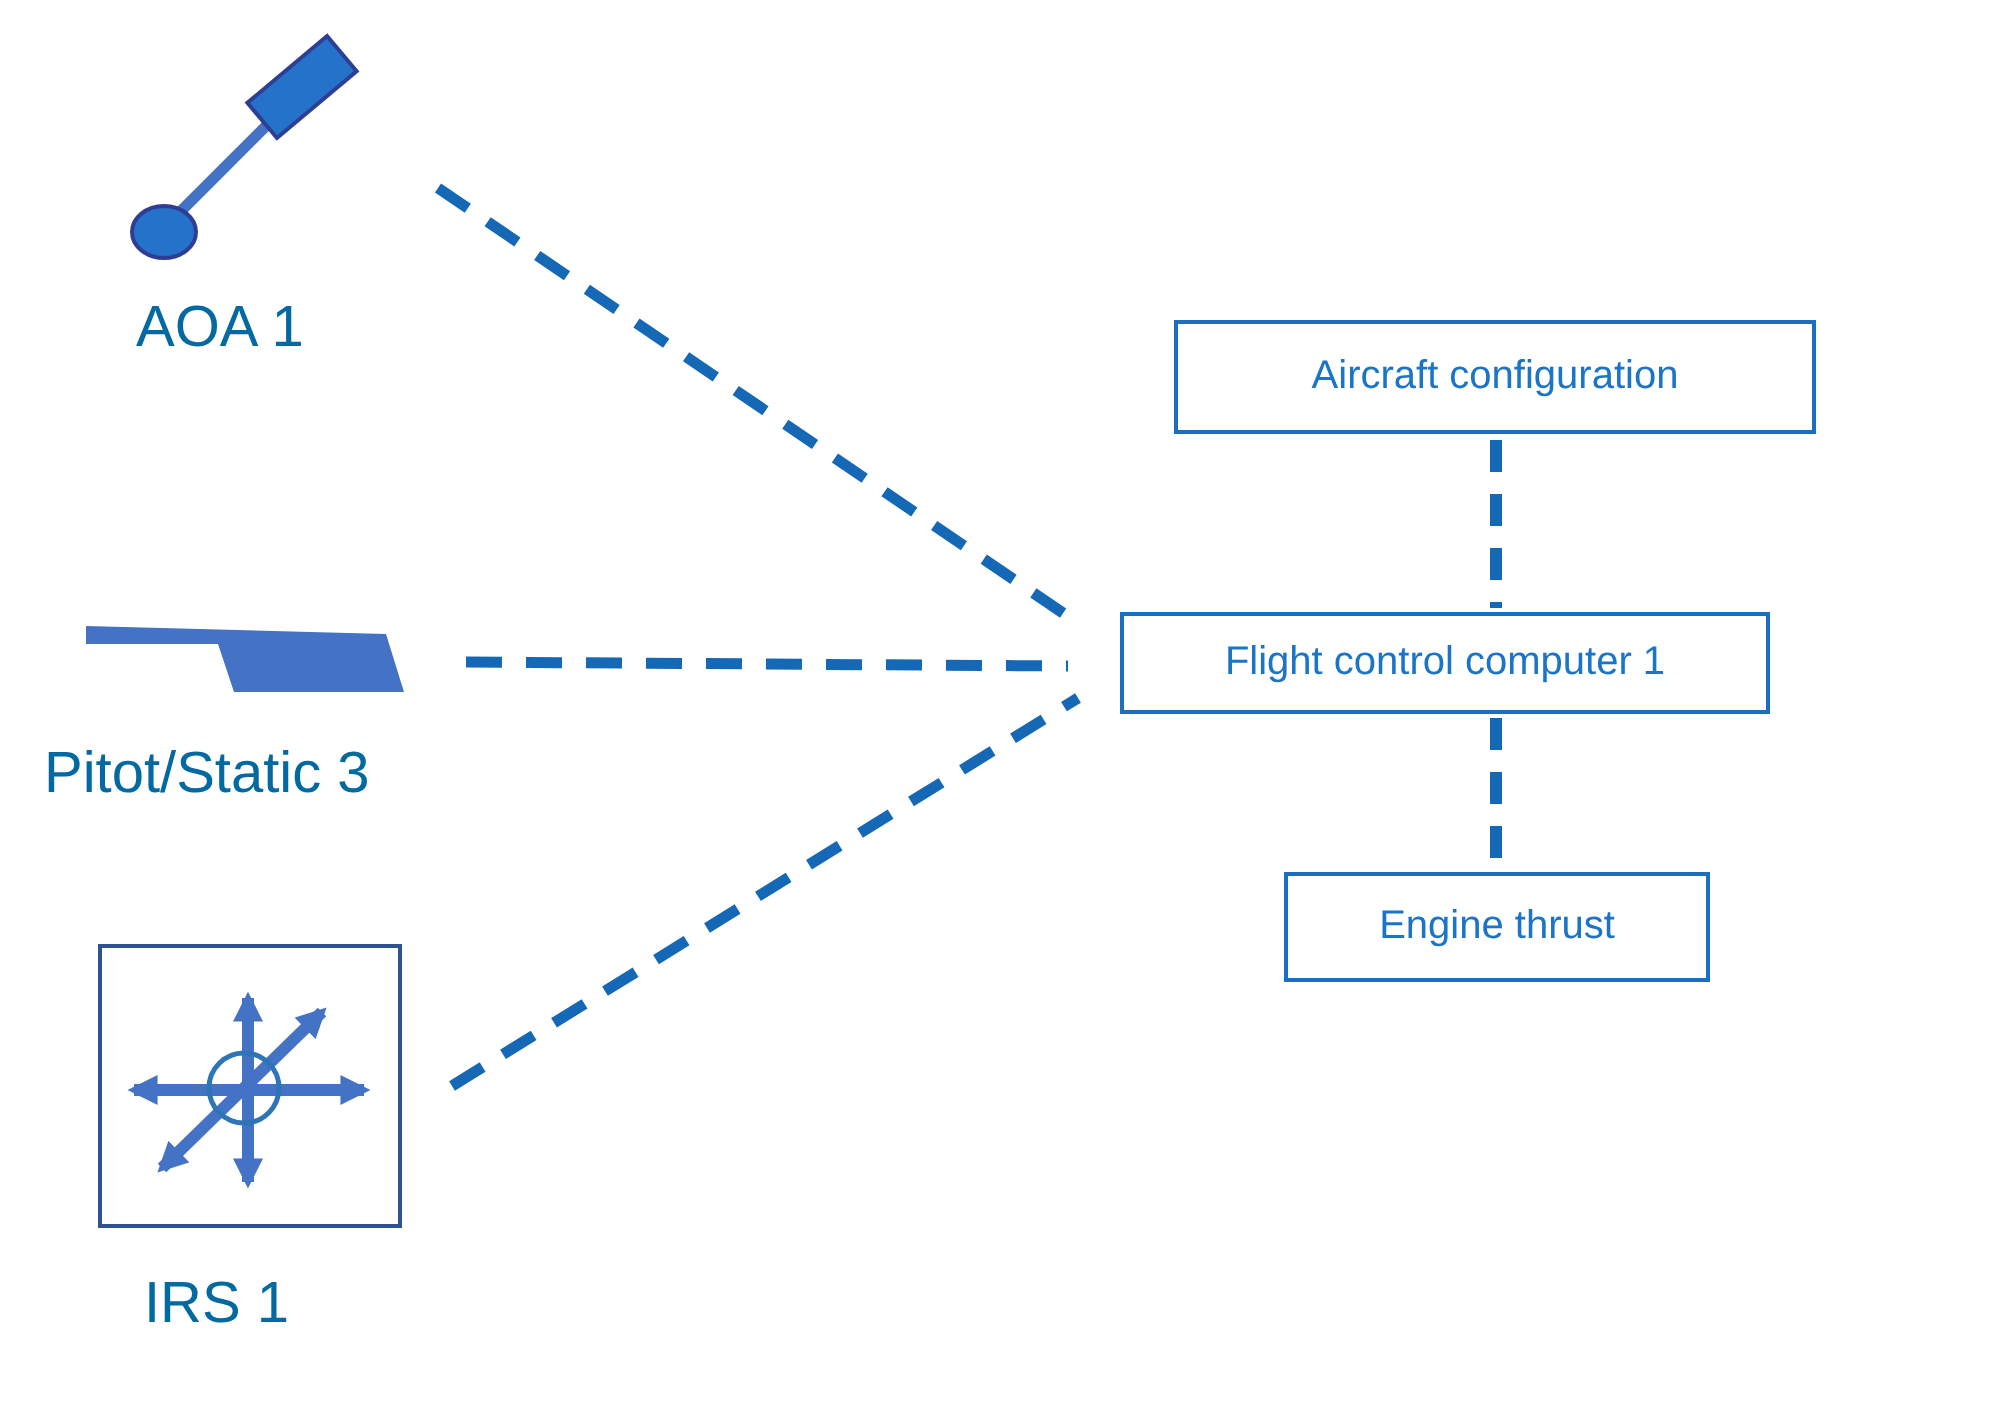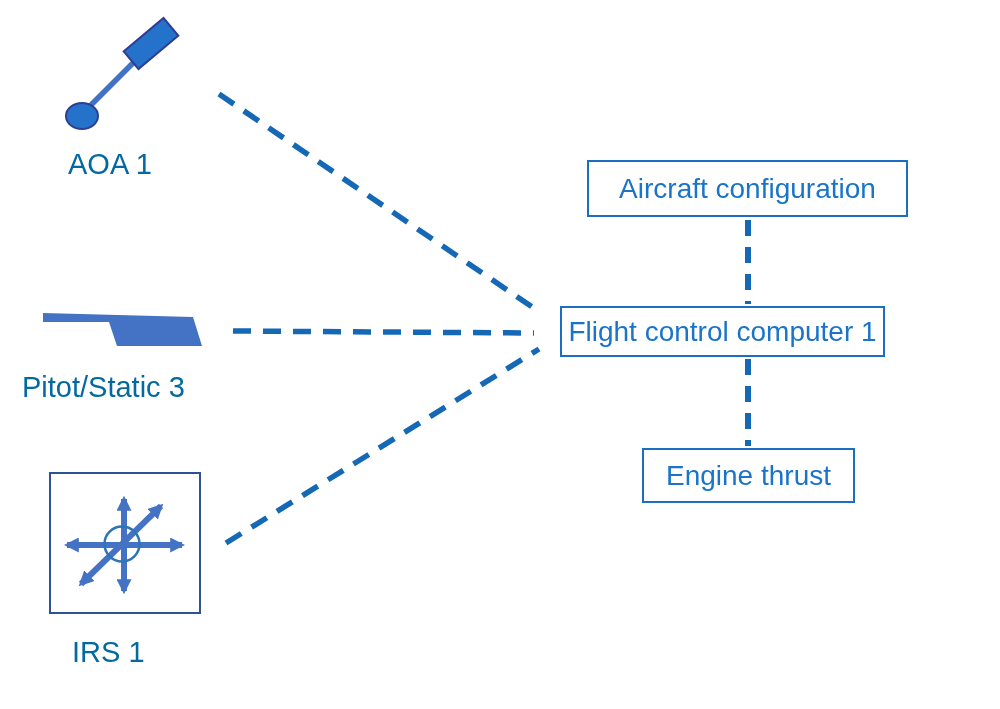--- a/index.html
+++ b/index.html
@@ -21,36 +21,36 @@
     top: 0;
     width: 1000px;
     height: 709px;
   }
   .node-box {
     position: absolute;
     box-sizing: border-box;
     border: 2.5px solid #1a6fc0;
     background: #ffffff;
     color: #1a74c8;
-    font-size: 28px;
+    font-size: 20px;
     display: flex;
     align-items: center;
     justify-content: center;
     white-space: nowrap;
     letter-spacing: 0px;
   }
   .sensor-label {
     position: absolute;
     color: #0369a1;
     font-size: 29px;
     white-space: nowrap;
   }
   .box-aircraft-config { left: 587px; top: 160px; width: 321px; height: 57px; }
   .box-fcc             { left: 560px; top: 306px; width: 325px; height: 51px; }
-  .box-engine-thrust   { left: 642px; top: 448px; width: 213px; height: 55px; }
+  .box-engine-thrust   { left: 642px; top: 436px; width: 213px; height: 55px; }
   .label-aoa   { left: 68px;  top: 148px; }
   .label-pitot { left: 22px;  top: 371px; }
   .label-irs   { left: 72px;  top: 636px; }
 </style>
 </head>
 <body>
 
 <div class="canvas">
 
   <svg class="layer" width="1000" height="709" viewBox="0 0 1000 709" xmlns="http://www.w3.org/2000/svg">

